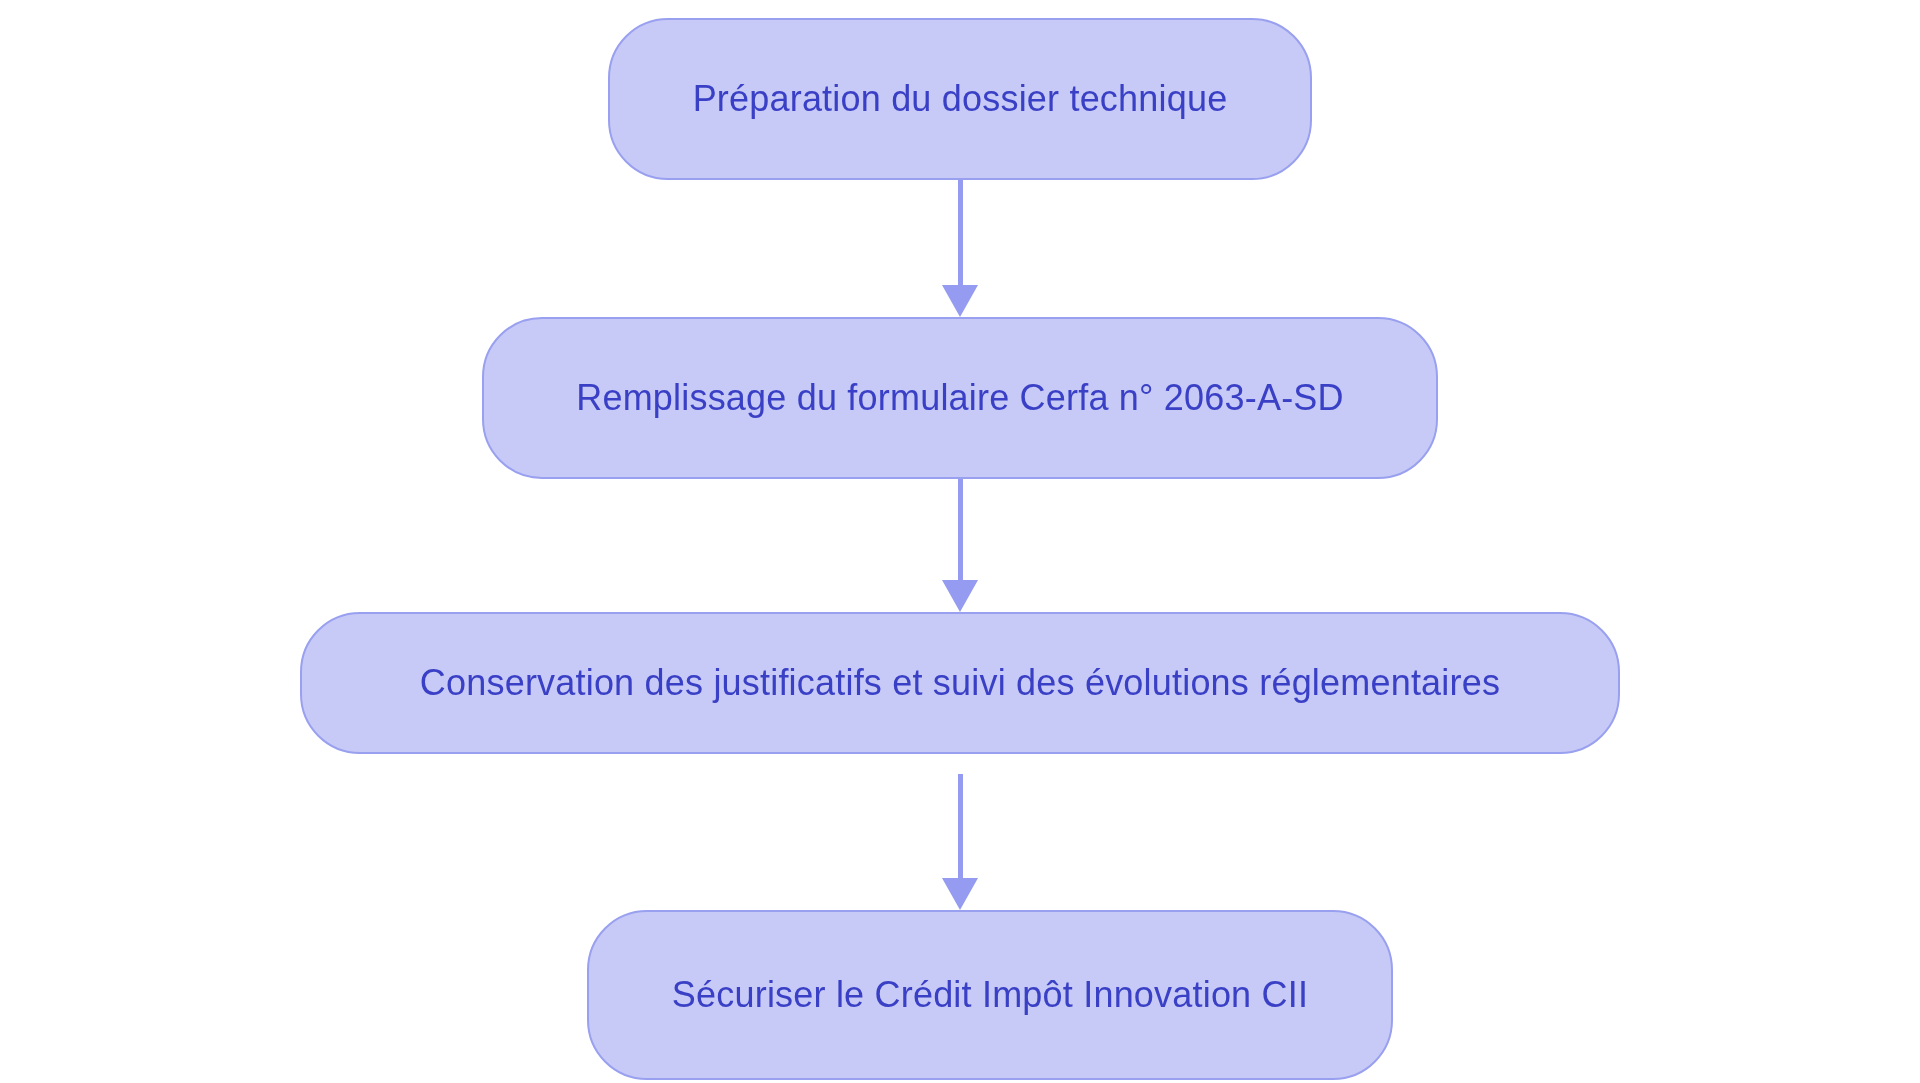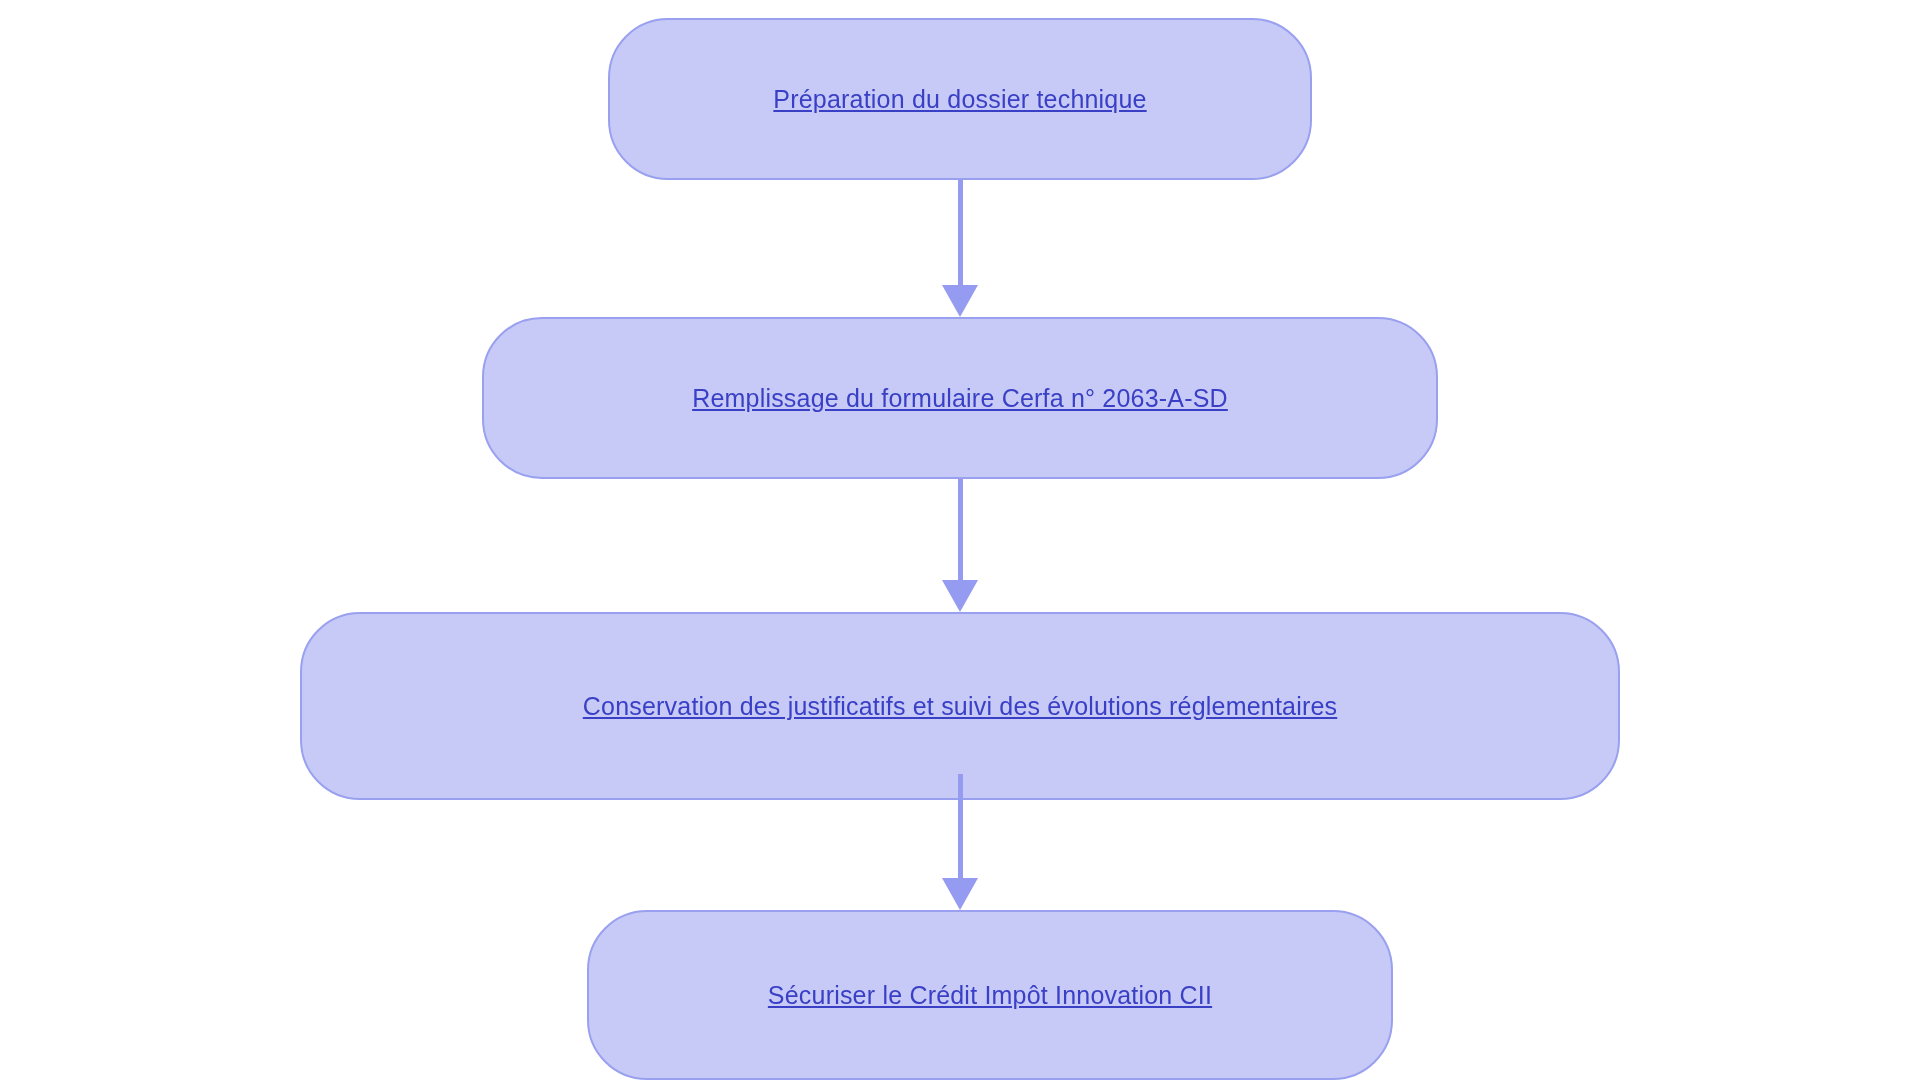--- a/index.html
+++ b/index.html
@@ -21,30 +21,29 @@
     background: var(--node-fill, #c7caf6);
     border: 2.5px solid var(--node-border, #99a0ef);
     border-radius: 60px;
     display: flex;
     align-items: center;
     justify-content: center;
     text-align: center;
   }
   .node span {
     color: var(--node-text, #3a40c6);
-    font-size: 25px;
+    font-size: 36px;
     line-height: 1.2;
     letter-spacing: 0.2px;
     padding: 0 40px;
     white-space: nowrap;
-    text-decoration: underline;
   }
   .n1 { left: 608px; top: 18px;  width: 704px;  height: 162px; }
   .n2 { left: 482px; top: 317px; width: 956px;  height: 162px; }
-  .n3 { left: 300px; top: 612px; width: 1320px; height: 188px; }
+  .n3 { left: 300px; top: 612px; width: 1320px; height: 142px; }
   .n4 { left: 587px; top: 910px; width: 806px;  height: 170px; }
 
   .arrow {
     position: absolute;
     left: 942px;            
     width: 36px;
     display: flex;
     flex-direction: column;
     align-items: center;
   }

